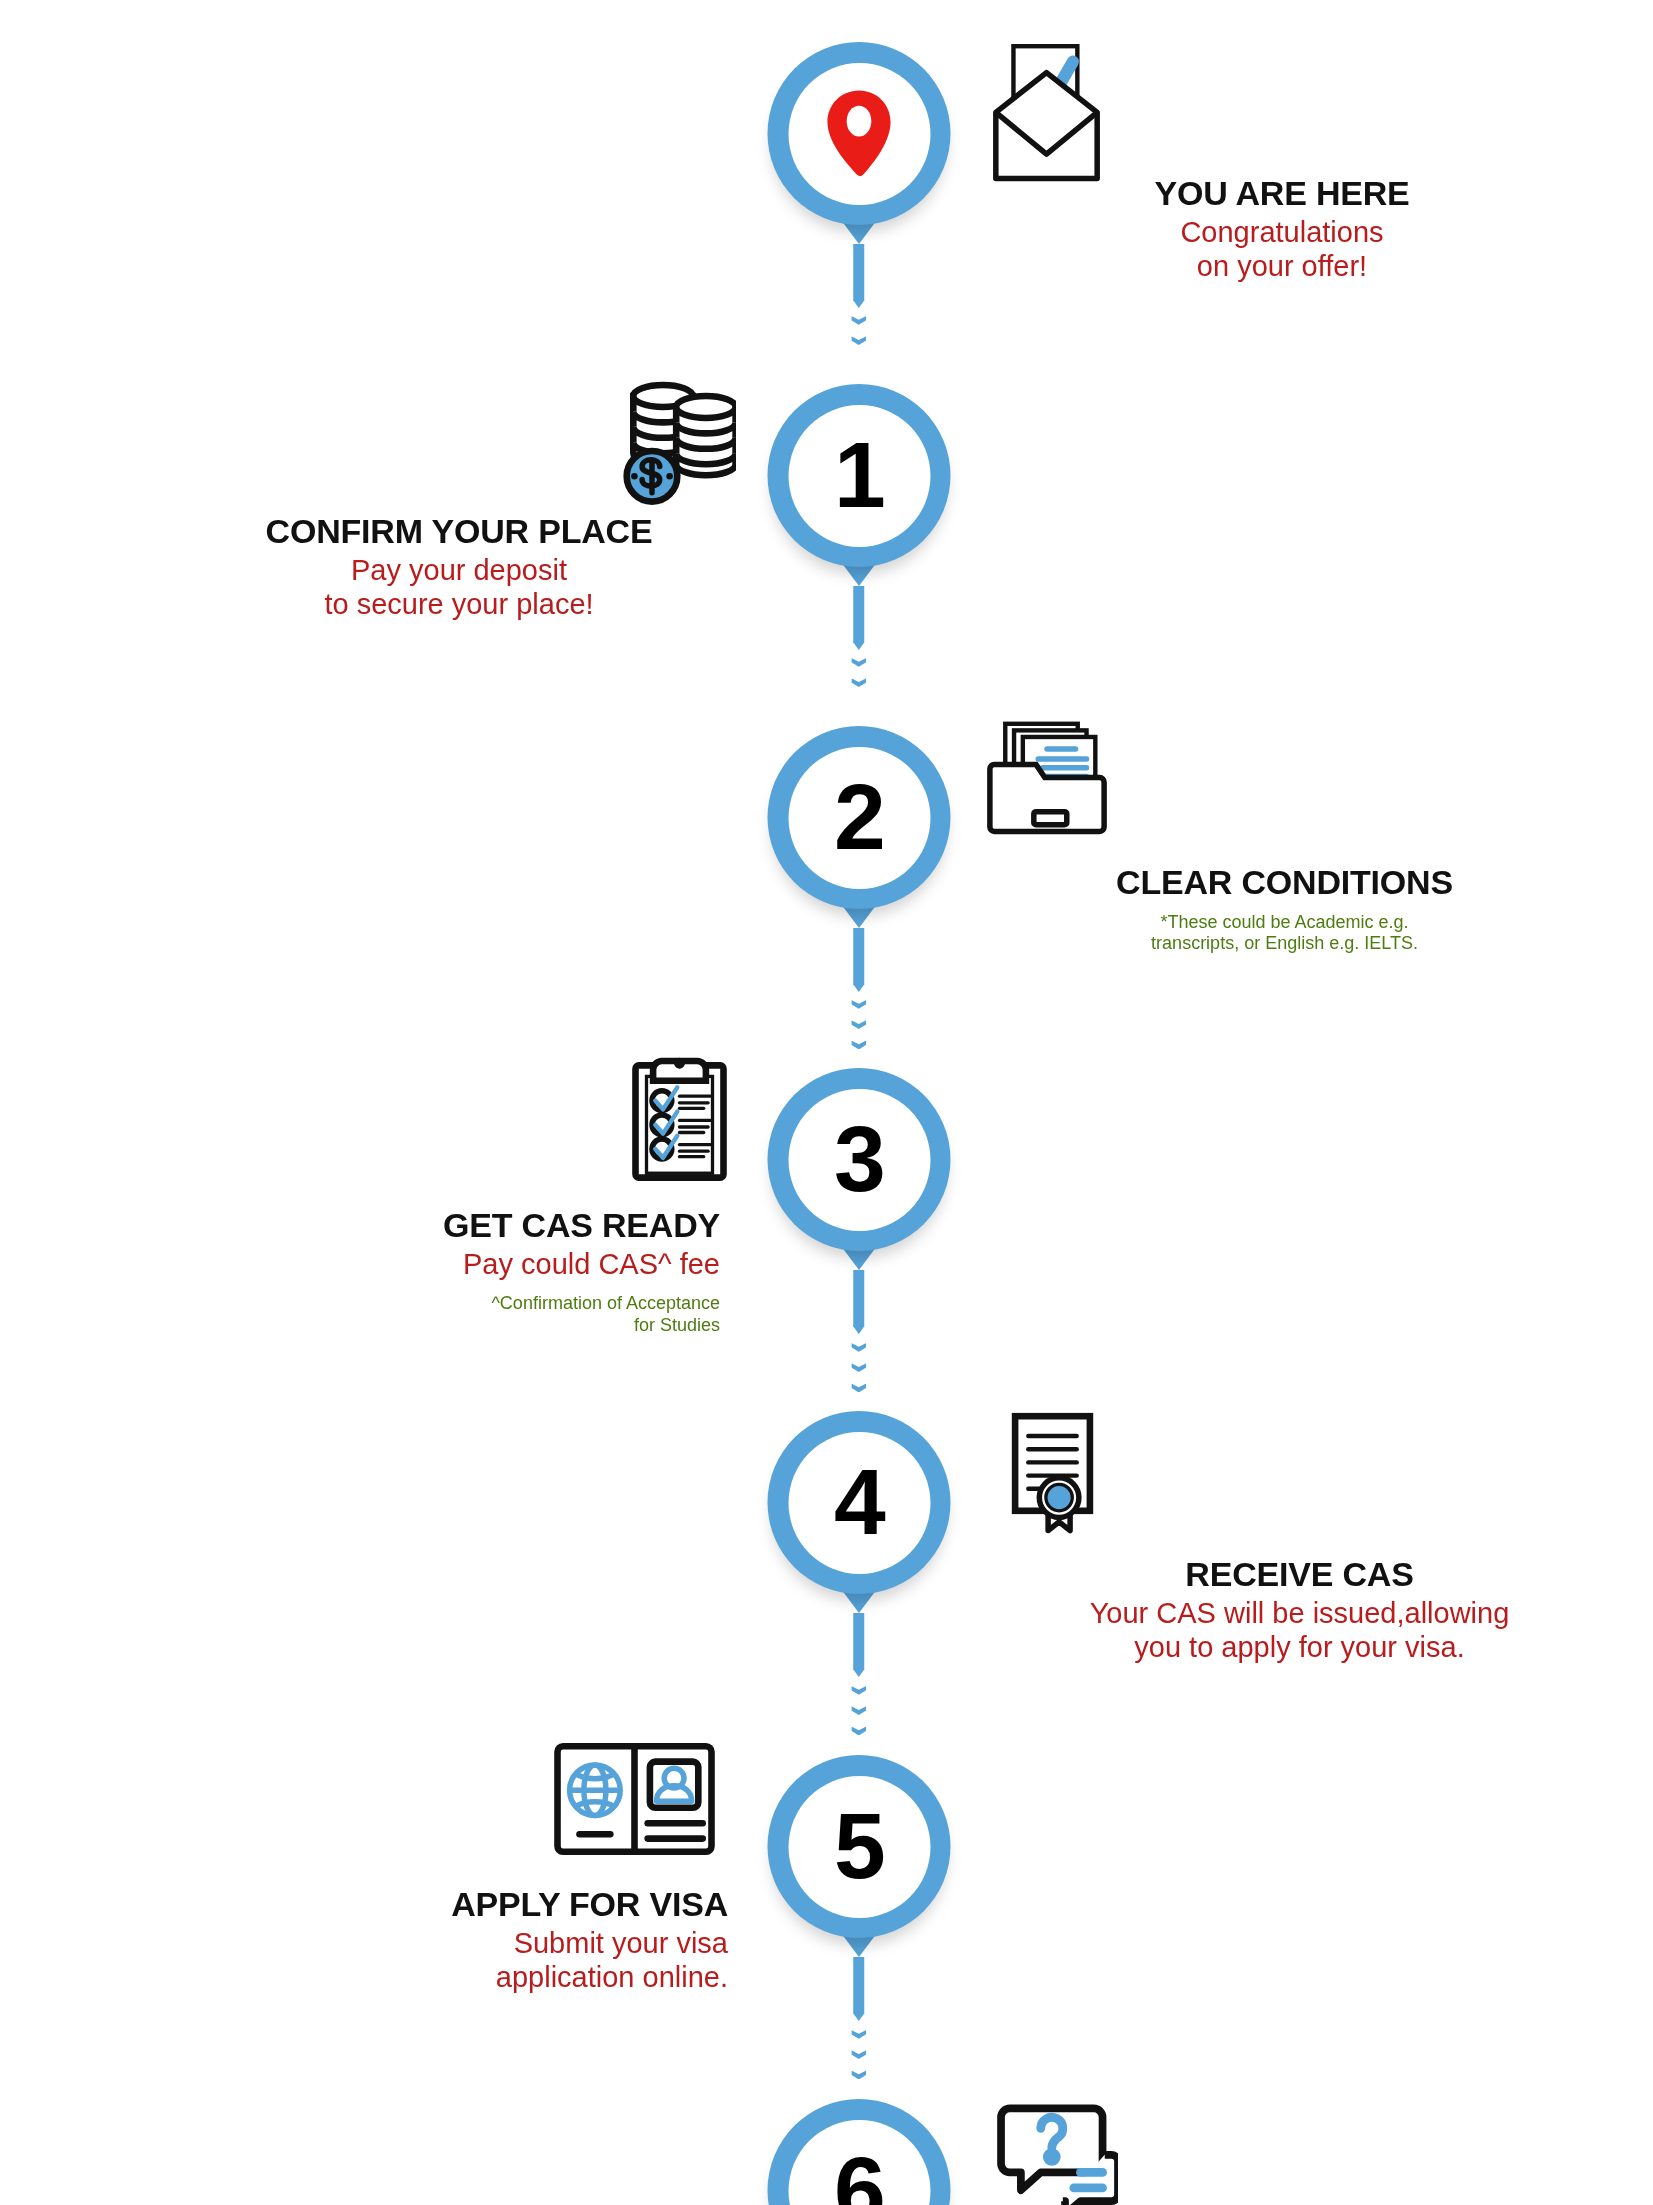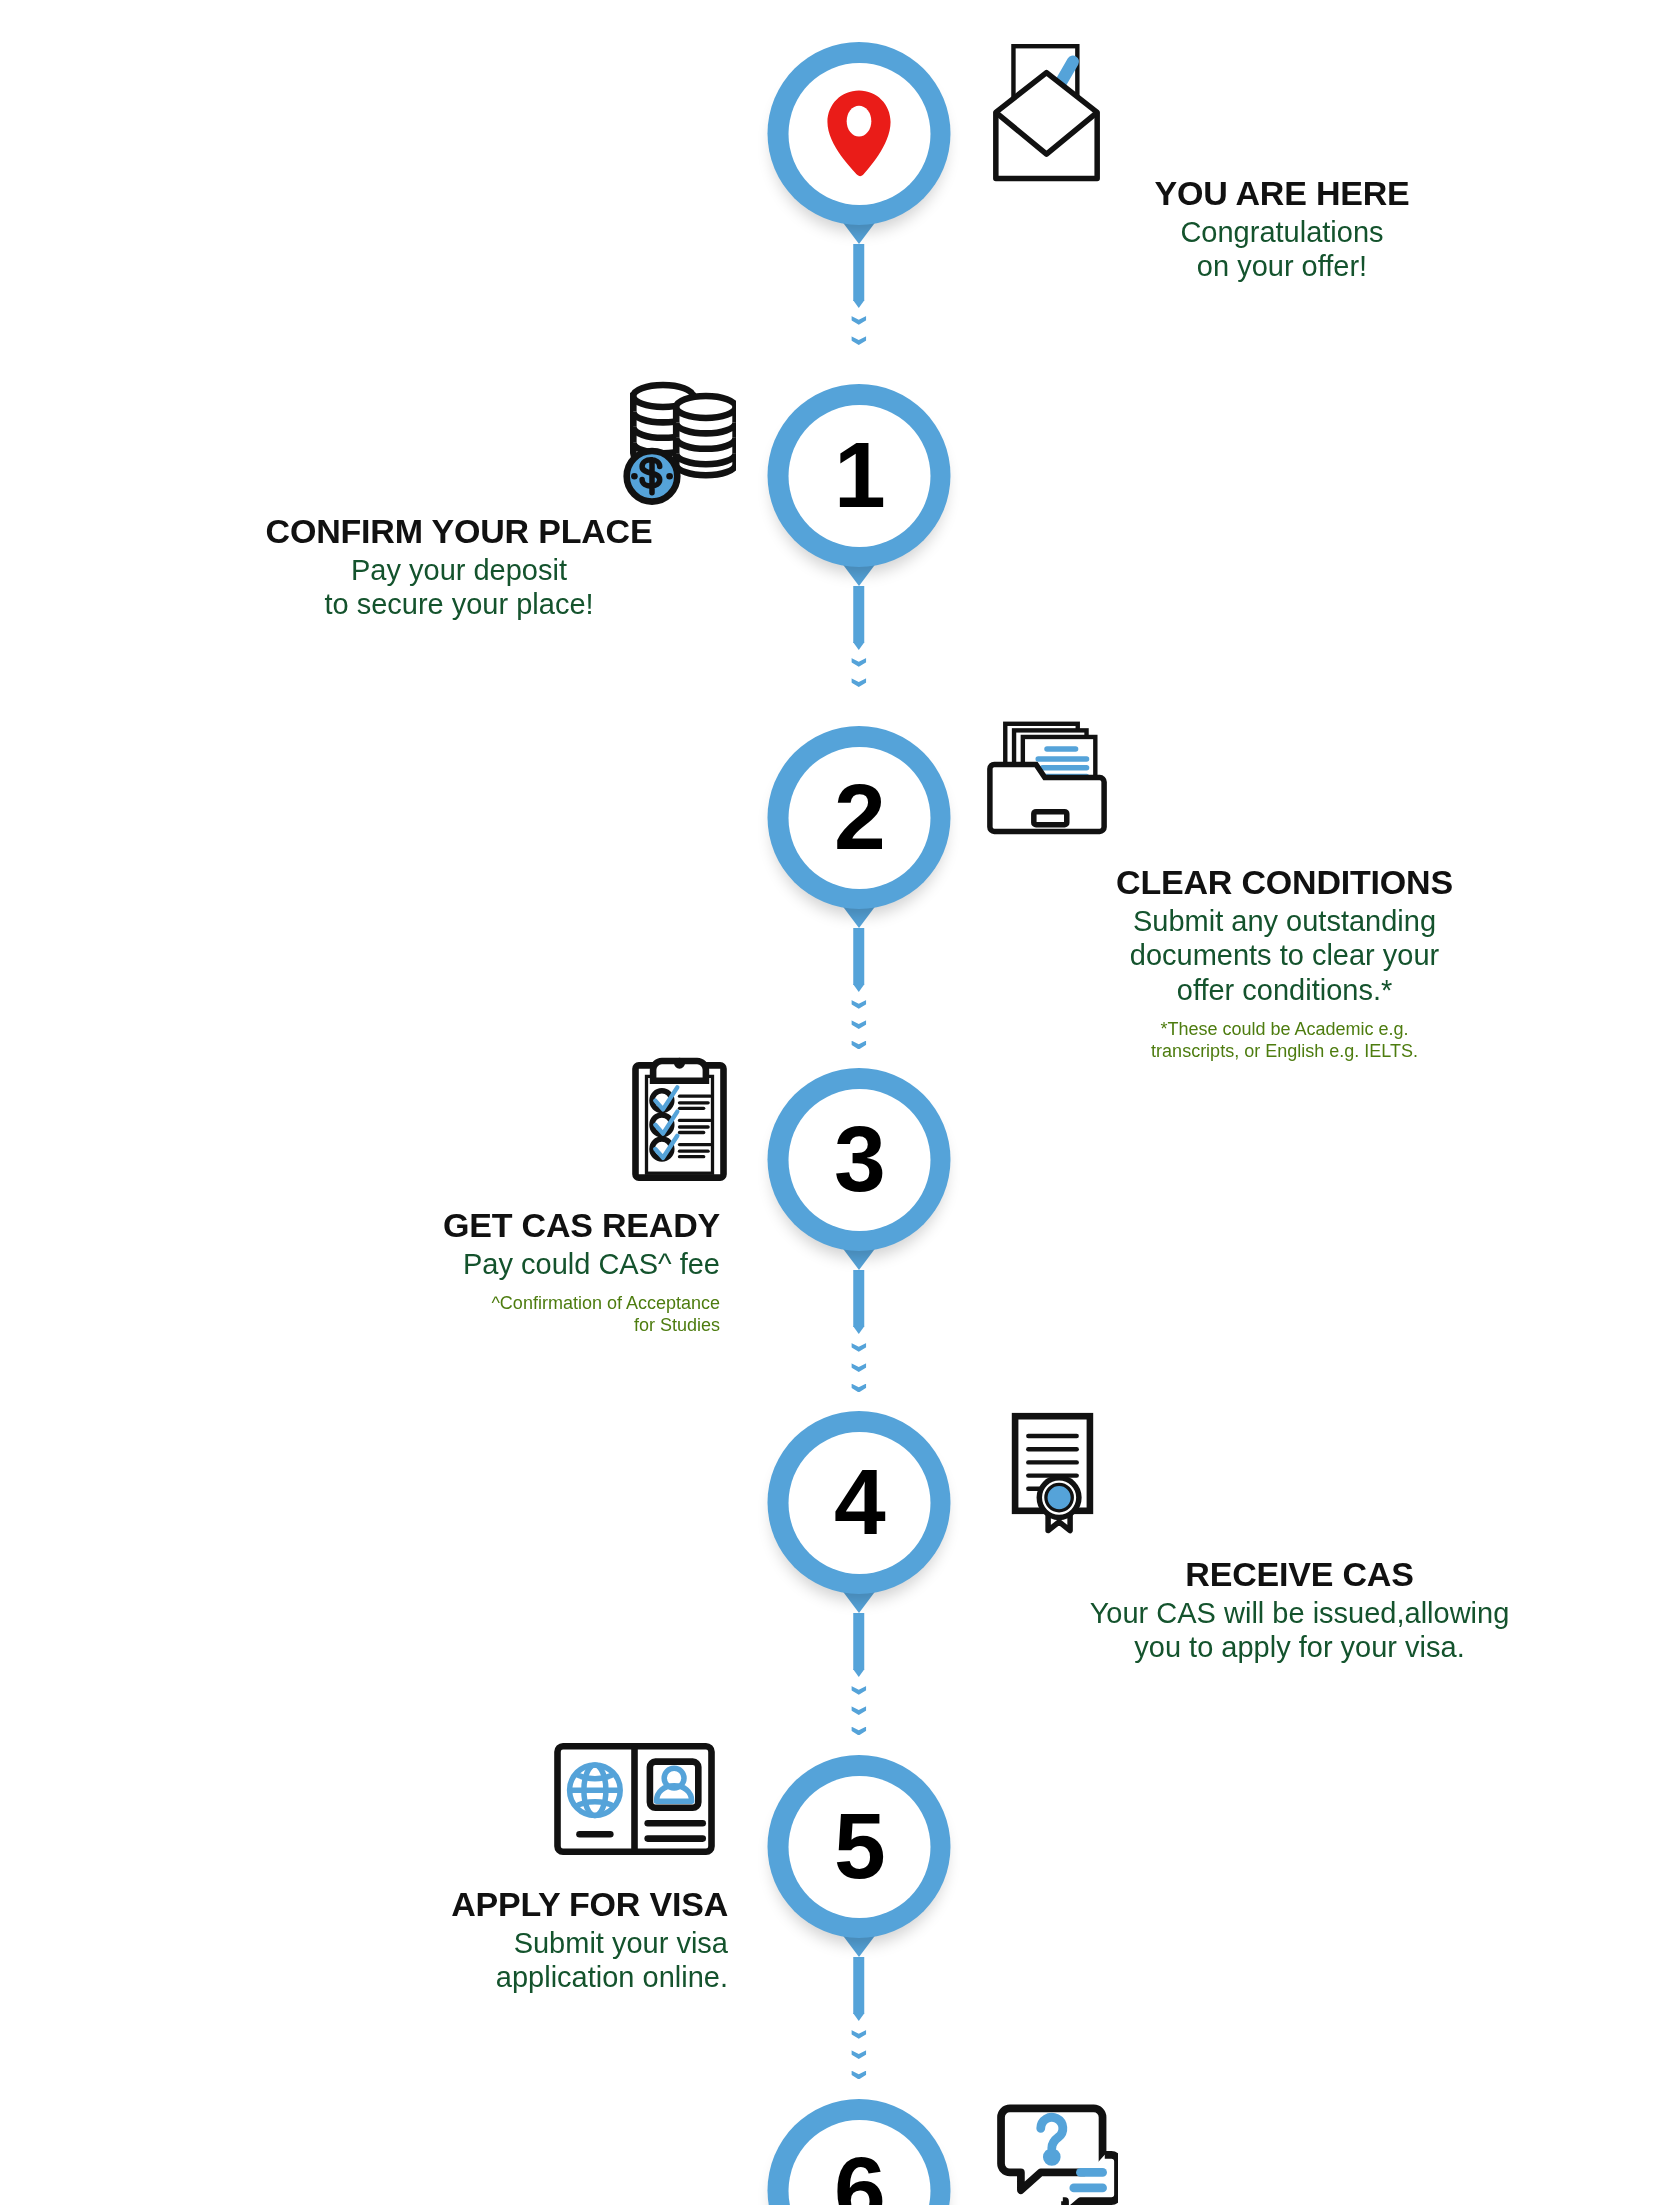--- a/index.html
+++ b/index.html
@@ -64,21 +64,21 @@
 
   
   .block{position:absolute;}
   .block.right{text-align:center;}
   .block.left{text-align:right;}
   .title{
     font-size:34px;font-weight:700;color:#111;line-height:1.03;
     letter-spacing:-0.2px;white-space:pre-line;margin:0 0 3.5px 0;
   }
   .desc{
-    font-size:29px;font-weight:400;color:#14532d;line-height:1.20;
+    font-size:29px;font-weight:400;color:#b91c1c;line-height:1.20;
     white-space:pre-line;margin:0;
   }
   .note{
     font-size:18px;font-weight:400;color:#4d7c0f;line-height:1.22;
     white-space:pre-line;margin:11.5px 0 0 0;
   }
 
   
   .icon{position:absolute;}
 </style>
@@ -306,23 +306,20 @@
   </div>
 
   <div class="block left" style="left:190px;top:514px;width:538px;text-align:center;">
     <div class="title">CONFIRM YOUR PLACE</div>
     <div class="desc">Pay your deposit
 to secure your place!</div>
   </div>
 
   <div class="block right" style="left:991px;top:865px;width:587px;">
     <div class="title">CLEAR CONDITIONS</div>
-    <div class="desc">Submit any outstanding
-documents to clear your
-offer conditions.*</div>
     <div class="note">*These could be Academic e.g.
    transcripts, or English e.g. IELTS.</div>
   </div>
 
   <div class="block left" style="left:213px;top:1208px;width:507px;">
     <div class="title">GET CAS READY</div>
     <div class="desc">Pay could CAS^ fee</div>
     <div class="note">^Confirmation of Acceptance
 for Studies</div>
   </div>

